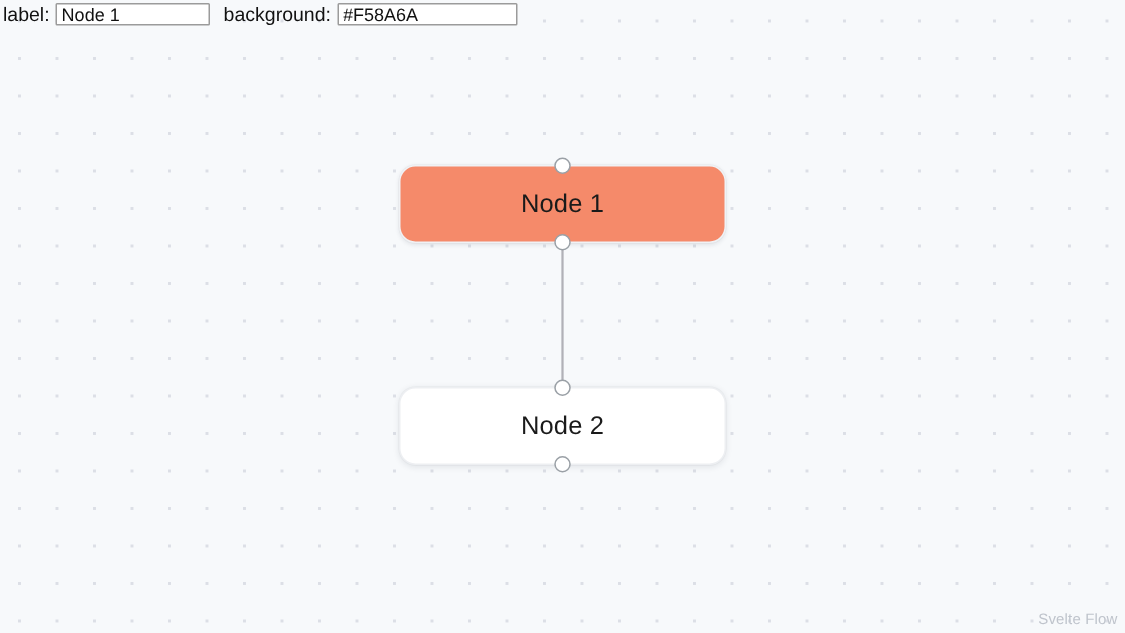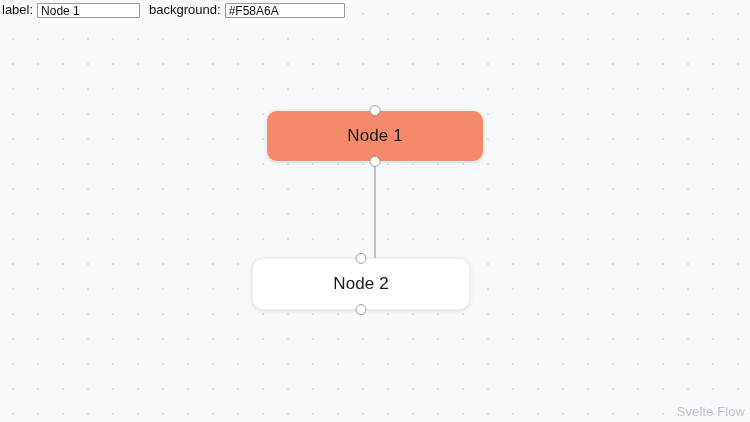--- a/index.html
+++ b/index.html
@@ -50,21 +50,21 @@
   #node-1 {
     left: 266px;
     top: 110px;
     width: 218px;
     height: 52px;
     background: #F58A6A;
     border: 1px solid #f0f2f5;
     box-shadow: 0 1px 3px rgba(30,40,60,.10), 0 0 0 .5px rgba(0,0,0,.03);
   }
   #node-2 {
-    left: 252px;
+    left: 266px;
     top: 258px;
     width: 218px;
     height: 52px;
     background: #FFFFFF;
     border: 1px solid #EDEFF2;
     box-shadow: 0 1px 4px rgba(30,40,60,.10), 0 0 0 .5px rgba(0,0,0,.03);
   }
 
   
   .handle {
@@ -88,21 +88,21 @@
     left: 0;
     top: 0;
     z-index: 20;
     padding: 2px 0 0 2px;
     font-size: 13px;
     color: #111;
     line-height: 16px;
   }
   .panel-row {
     display: flex;
-    align-items: flex-end;
+    align-items: flex-start;
     margin-bottom: 2px;
     white-space: nowrap;
   }
   .panel-label {
     font-size: 13px;
     color: #111;
     margin-right: 4px;
   }
   .panel-input {
     font-family: "Liberation Sans", sans-serif;
@@ -128,21 +128,21 @@
     border-radius: 1px;
     box-sizing: border-box;
     display: inline-block;
   }
 
   
   #attribution {
     position: absolute;
     right: 5px;
     bottom: 3px;
-    font-size: 13px;
+    font-size: 10px;
     color: #BFC4CC;
     letter-spacing: .1px;
     z-index: 10;
   }
 </style>
 </head>
 <body>
 
 <div id="flow-canvas" style="background-color: rgb(247, 249, 251); background-image: radial-gradient(circle at 1px 1px, rgb(220, 223, 230) 1px, transparent 0px);">
 

